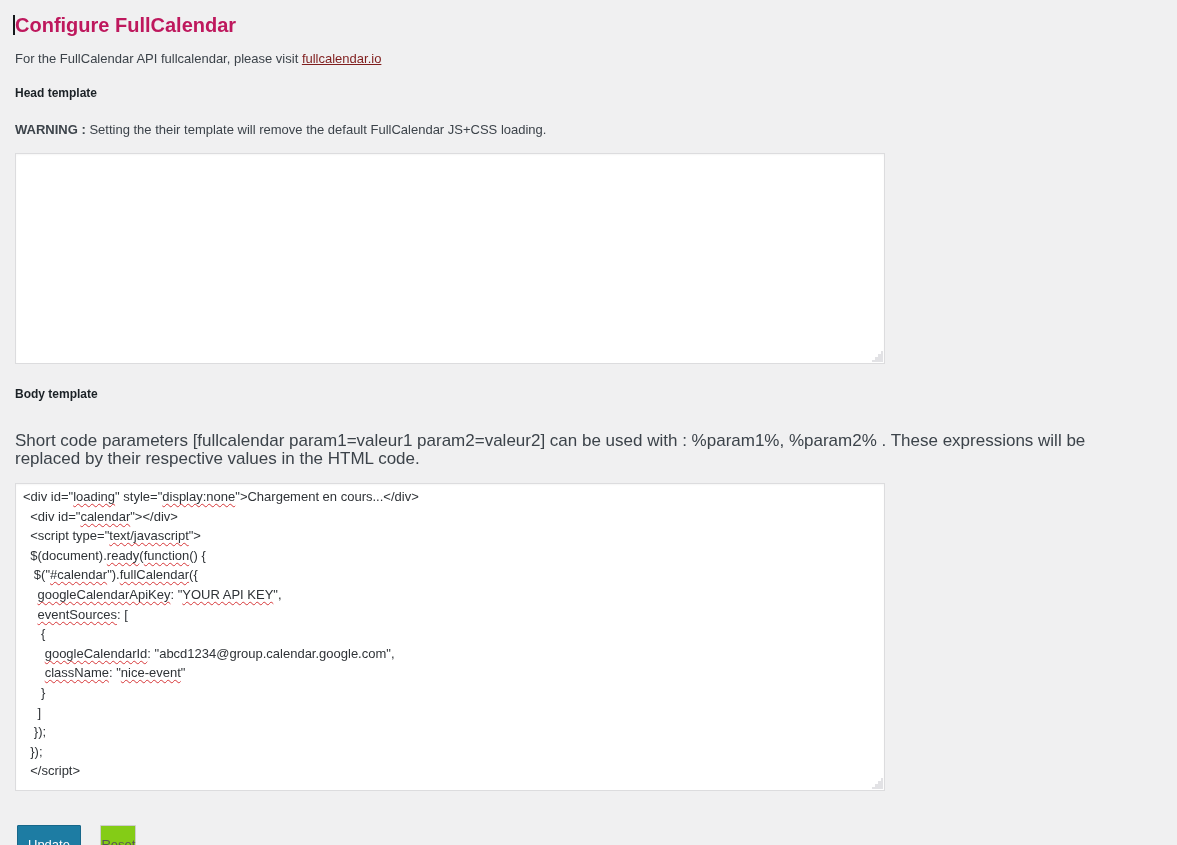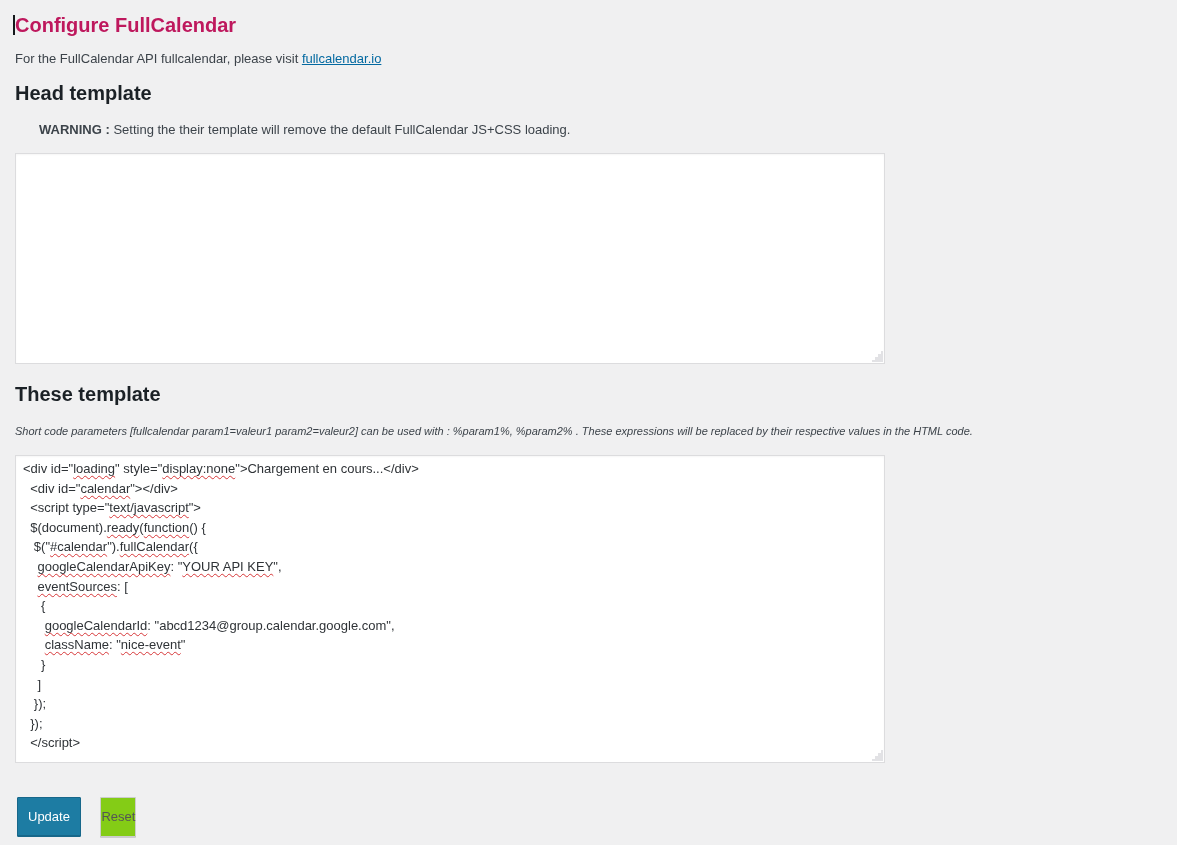--- a/index.html
+++ b/index.html
@@ -16,31 +16,31 @@
     font-size:20px;line-height:23px;font-weight:700;
     color:#be185d;margin:4px 0 0;position:relative;
   }
   .caret{
     position:absolute;left:-2px;top:1px;
     width:2px;height:20px;background:#14181b;
   }
 
   p{margin:0;}
   .intro{font-size:13px;line-height:18px;margin-top:13px;}
-  a.doc-link{color:#0369a1;text-decoration:underline;cursor:pointer;}
+  a.doc-link{color:#7f1d1d;text-decoration:underline;cursor:pointer;}
 
   h3.section-heading{
-    font-size:20px;line-height:19px;font-weight:700;
+    font-size:12px;line-height:19px;font-weight:700;
     color:#1b2126;margin:16px 0 0;
   }
   h3.section-heading.body-h{margin-top:21px;}
 
   .warning{font-size:13px;line-height:18px;margin-top:18px;}
-  .warning b{font-weight:700;margin-left:24px;}
-  .desc{font-size:11px;line-height:18px;margin-top:18px;font-style:italic;}
+  .warning b{font-weight:700;}
+  .desc{font-size:17px;line-height:18px;margin-top:28px;}
 
   .ta{
     position:relative;
     background:#ffffff;
     border:1px solid #dcdcde;
     box-sizing:border-box;
     width:870px;
     box-shadow:inset 0 1px 2px rgba(0,0,0,0.04);
   }
   .ta.head-ta{height:211px;margin-top:14px;}
@@ -102,21 +102,21 @@
     <b>WARNING :</b><span> Setting the their template will remove the default FullCalendar JS+CSS loading.</span>
   </p>
 
   <div class="ta head-ta">
     <div class="code"></div>
     <svg class="grip" width="13" height="13" viewBox="0 0 13 13">
       <path d="M12 1 H10 V4 H7 V7 H4 V10 H1 V12 H12 Z" fill="#e2e2e5"></path>
     </svg>
   </div>
 
-  <h3 class="section-heading body-h">These template</h3>
+  <h3 class="section-heading body-h">Body template</h3>
 
   <p class="desc">Short code parameters [fullcalendar param1=valeur1 param2=valeur2] can be used with : %param1%, %param2% . These expressions will be replaced by their respective values in the HTML code.</p>
 
   <div class="ta body-ta">
     <div class="code"><div>&lt;div id="<span class="sp">loading</span>" style="<span class="sp">display:none</span>"&gt;Chargement en cours...&lt;/div&gt;</div><div>  &lt;div id="<span class="sp">calendar</span>"&gt;&lt;/div&gt;</div><div>  &lt;script type="<span class="sp">text/javascript</span>"&gt;</div><div>  $(document).<span class="sp">ready</span>(<span class="sp">function</span>() {</div><div>   $("<span class="sp">#calendar</span>").<span class="sp">fullCalendar</span>({</div><div>    <span class="sp">googleCalendarApiKey</span>: "<span class="sp">YOUR API KEY</span>",</div><div>    <span class="sp">eventSources</span>: [</div><div>     {</div><div>      <span class="sp">googleCalendarId</span>: "abcd1234@group.calendar.google.com",</div><div>      <span class="sp">className</span>: "<span class="sp">nice-event</span>"</div><div>     }</div><div>    ]</div><div>   });</div><div>  });</div><div>  &lt;/script&gt;</div></div>
     <svg class="grip" width="13" height="13" viewBox="0 0 13 13">
       <path d="M12 1 H10 V4 H7 V7 H4 V10 H1 V12 H12 Z" fill="#e2e2e5"></path>
     </svg>
   </div>
 

